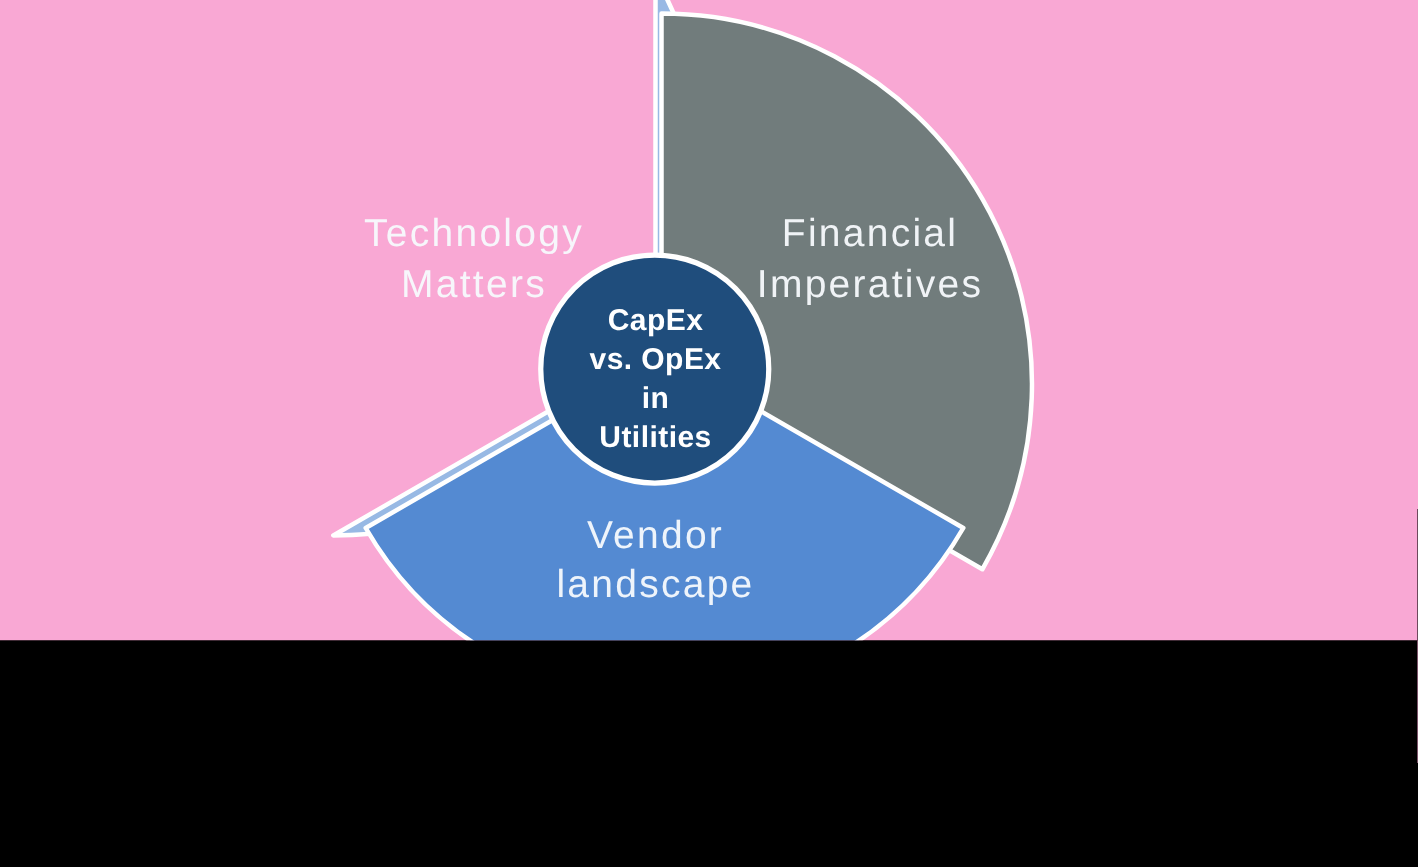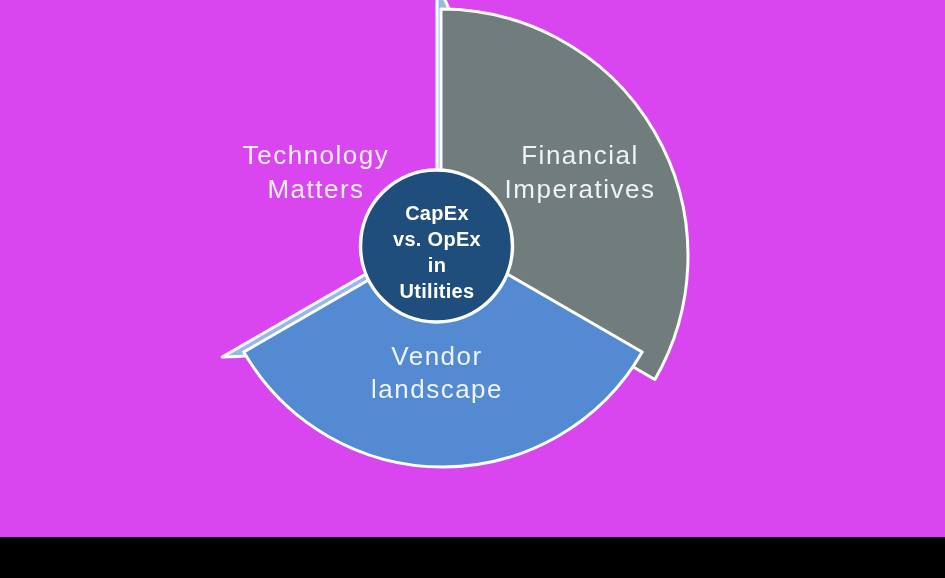--- a/index.html
+++ b/index.html
@@ -3,22 +3,22 @@
 <meta charset="utf-8">
 <style>
   html, body {
     margin: 0;
     padding: 0;
     background: #000000;
   }
   .canvas {
     position: relative;
     width: 945px;
-    height: 537px;
-    background: #d946ef;
+    height: 427px;
+    background: #f9a8d4;
     overflow: hidden;
     font-family: "Liberation Sans", sans-serif;
   }
   svg { display: block; }
   .slice {
     stroke: #FFFFFF;
     stroke-width: 3;
     stroke-linejoin: round;
   }
   .center-circle {

